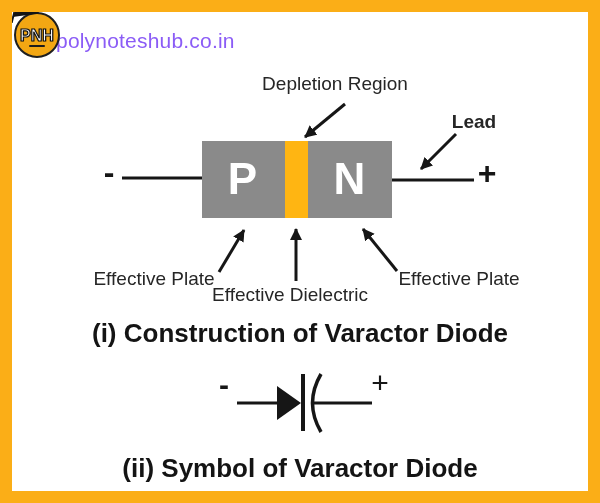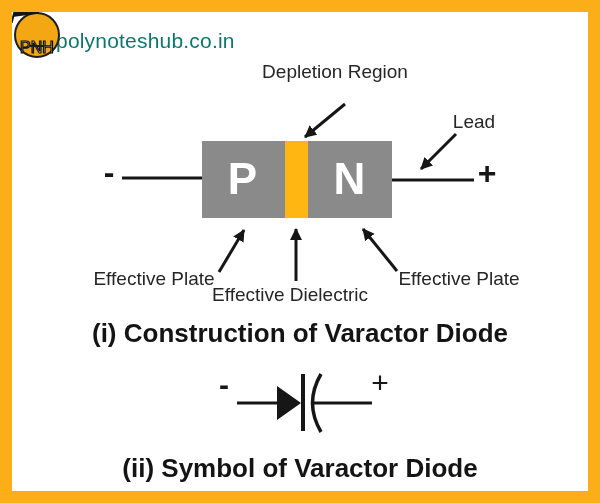--- a/index.html
+++ b/index.html
@@ -19,45 +19,44 @@
     position:absolute; left:2px; top:0px;
     width:46px; height:46px; border-radius:50%;
     background:var(--logo-yellow,#F3A713);
     border:2px solid #1f1f1f;
     box-sizing:border-box;
     z-index:3;
   }
   .logo-text {
     position:absolute; left:50%; top:52%;
     transform:translate(-50%,-50%);
-    font-size:16px; font-weight:400; letter-spacing:0px;
+    font-size:16px; font-weight:700; letter-spacing:0px;
     color:#ffffff;
     -webkit-text-stroke:1.2px #111;
     text-shadow:0 0 1px #111;
-    margin-top:12px;
   }
   .logo-sub {
     position:absolute; left:50%; top:74%;
     transform:translateX(-50%);
     width:16px; height:2px; background:#1c1c1c; border-radius:1px;
   }
   .cap {
     position:absolute; left:-2px; top:-7px;
     width:26px; height:8px; background:#141414;
     transform:rotate(-8deg) skewX(-28deg);
     z-index:4;
   }
   .cap-tassel {
     position:absolute; left:-4px; top:-2px;
     width:2px; height:11px; background:#141414;
     transform:rotate(14deg); z-index:4;
   }
   .site-text {
     position:absolute; left:44px; top:17px;
-    font-size:21px; color:#0f766e; letter-spacing:0.2px;
+    font-size:21px; color:#8b5cf6; letter-spacing:0.2px;
   }
 
   
   .lbl   { font-size:19px; color:#262626; }
   .sign  { font-size:32px; font-weight:600; color:#161616; }
   .region{ font-size:44px; font-weight:700; color:#ffffff; letter-spacing:1px; }
   .caption { font-size:26px; font-weight:700; color:#141414; }
   .sym-sign { font-size:30px; font-weight:700; color:#161616; }
 
   svg.diagram { position:absolute; left:0; top:0; }
@@ -95,22 +94,22 @@
 
     <g>
       <line x1="237" y1="403" x2="280" y2="403" stroke="#161616" stroke-width="3"></line>
       <polygon points="277,386 277,420 301,403" fill="#161616"></polygon>
       <line x1="303" y1="374" x2="303" y2="431" stroke="#161616" stroke-width="4"></line>
       <path d="M321,374 Q304,403 321,432" stroke="#161616" stroke-width="3.5" fill="none"></path>
       <line x1="313" y1="403" x2="372" y2="403" stroke="#161616" stroke-width="3"></line>
     </g>
   </svg>
 
-  <span class="abs lbl" style="left:323px; top:60px;">Depletion Region</span>
-  <span class="abs lbl" style="left:462px; top:110px;">Lead</span>
+  <span class="abs lbl" style="left:323px; top:72px;">Depletion Region</span>
+  <span class="abs lbl" style="left:462px; top:110px;font-weight:bold;">Lead</span>
   <span class="abs sign" style="left:97px; top:160px;">-</span>
   <span class="abs sign" style="left:475px; top:161px;">+</span>
   <span class="abs region" style="left:231px; top:167px;">P</span>
   <span class="abs region" style="left:338px; top:167px;">N</span>
   <span class="abs lbl" style="left:142px; top:267px;">Effective Plate</span>
   <span class="abs lbl" style="left:278px; top:283px;">Effective Dielectric</span>
   <span class="abs lbl" style="left:447px; top:267px;">Effective Plate</span>
   <span class="abs caption" style="left:288px; top:321px;">(i) Construction of Varactor Diode</span>
 
   <span class="abs sym-sign" style="left:212px; top:373px;">-</span>

